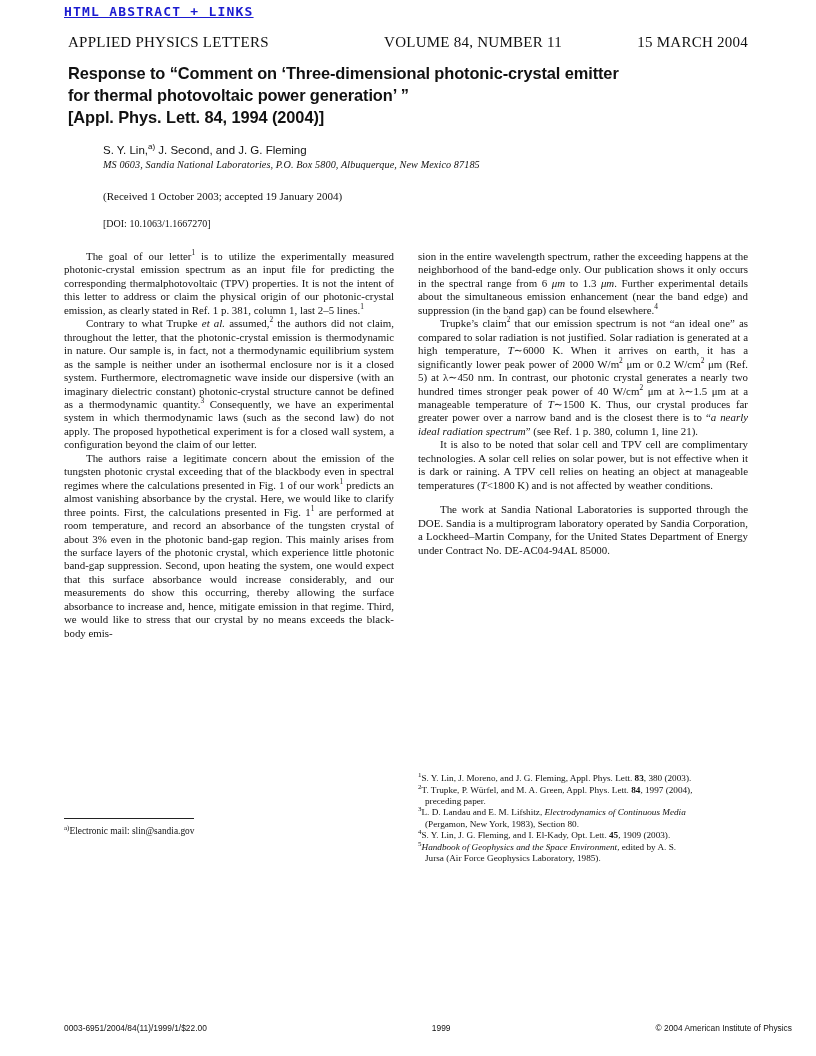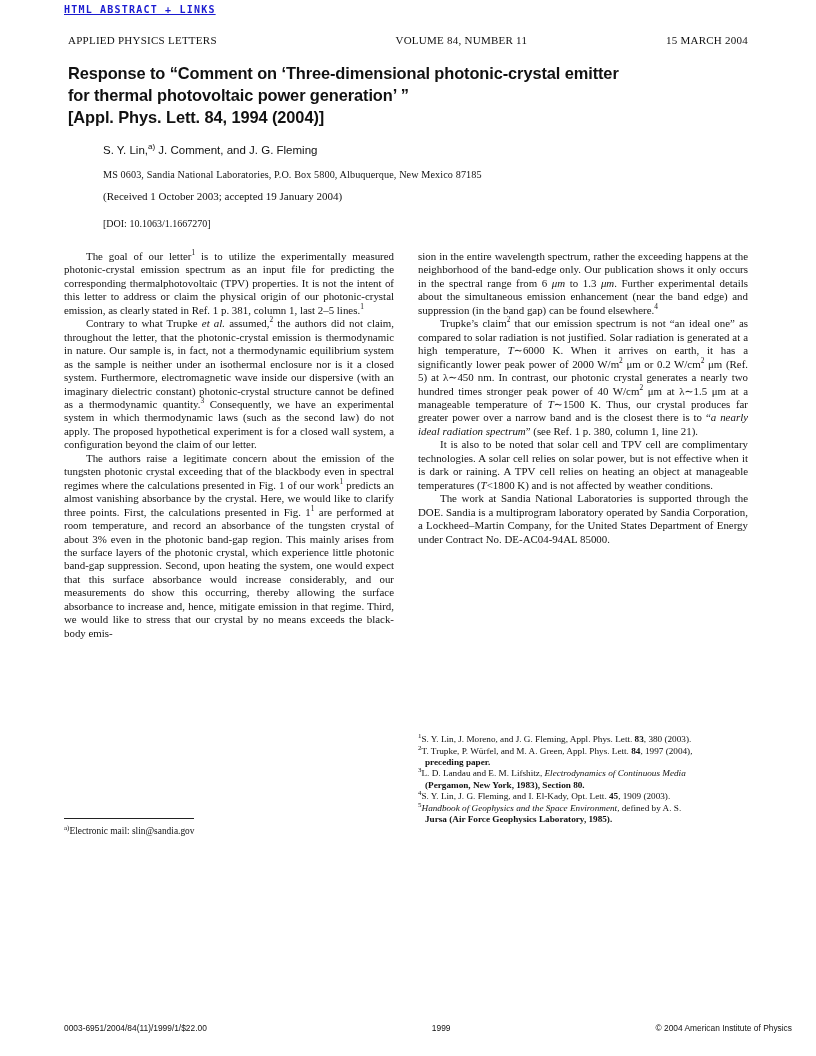--- a/index.html
+++ b/index.html
@@ -15,37 +15,37 @@
     color: #1a1a1a;
     overflow: hidden;
   }
 
   
   .abstract-link {
     position: absolute;
     left: 64px;
     top: 4px;
     font-family: "DejaVu Sans Mono", monospace;
-    font-size: 10px;
+    font-size: 13px;
     letter-spacing: 1.2px;
     color: #1b1bd0;
     font-weight: bold;
     white-space: nowrap;
   }
 
   
   .runhead {
     position: absolute;
     left: 68px;
     top: 34px;
     width: 680px;
     display: flex;
     justify-content: space-between;
     font-family: "Liberation Serif", serif;
-    font-size: 11px;
+    font-size: 15px;
     letter-spacing: 0.25px;
     color: #111;
   }
   .runhead > div { white-space: nowrap; }
   .runhead .rh-center { margin-left: 40px; }
 
   
   .title {
     position: absolute;
     left: 68px;
@@ -66,22 +66,23 @@
     left: 103px;
     top: 142px;
     font-family: "Liberation Sans", sans-serif;
     font-size: 11.5px;
     color: #111;
   }
   .authors sup { font-size: 8px; vertical-align: super; }
   .affil {
     position: absolute;
     left: 103px;
-    top: 169px;
+    top: 159px;
     font-family: "Liberation Serif", serif;
+    font-style: italic;
     font-size: 10.2px;
     letter-spacing: 0.1px;
     color: #111;
   }
   .received {
     position: absolute;
     left: 103px;
     top: 190px;
     font-size: 11px;
     color: #111;
@@ -107,21 +108,21 @@
   .col-left  { left: 64px; }
   .col-right { left: 418px; }
 
   .col p {
     margin: 0;
     text-indent: 22px;
     text-align: justify;
     text-justify: inter-word;
   }
   .col p.noindent { text-indent: 0; }
-  .col p.spaced { }
+  .col p.spaced { margin-top: 11px; }
 
   sup.ref {
     font-size: 7.4px;
     vertical-align: super;
     line-height: 0;
   }
   i.it { font-style: italic; }
 
   
   .footnote-rule {
@@ -139,34 +140,34 @@
     font-size: 9.4px;
     line-height: 11px;
     color: #111;
   }
   .footnote sup { font-size: 7px; vertical-align: super; }
 
   
   .refs {
     position: absolute;
     left: 418px;
-    top: 734px;
+    top: 773px;
     width: 336px;
     font-size: 9.2px;
     line-height: 11.1px;
     color: #111;
   }
   .refs .ref-item {
     padding-left: 7px;
     text-indent: -7px;
     margin-bottom: 0.5px;
     text-align: justify;
   }
   .refs .ref-item sup { font-size: 7px; vertical-align: super; line-height: 0; }
-  .refs .cont { padding-left: 7px; text-indent: 0; font-weight: bold; }
+  .refs .cont { padding-left: 7px; text-indent: 0; }
   .refs b { font-weight: bold; }
   .refs i { font-style: italic; }
 
   
   .footer {
     position: absolute;
     left: 64px;
     top: 1023px;
     width: 728px;
     display: flex;
@@ -188,21 +189,21 @@
   <div class="rh-center">VOLUME 84, NUMBER 11</div>
   <div>15 MARCH 2004</div>
 </div>
 
 <div class="title">
   <div>Response to “Comment on ‘Three-dimensional photonic-crystal emitter</div>
   <div>for thermal photovoltaic power generation’ ”</div>
   <div>[Appl. Phys. Lett. 84, 1994 (2004)]</div>
 </div>
 
-<div class="authors"><span><span>S. Y. Lin,</span><sup>a)</sup><span> J. Comment, and J. G. Fleming</span></span></div>
+<div class="authors"><span><span>S. Y. Lin,</span><sup>a)</sup><span> J. Second, and J. G. Fleming</span></span></div>
 
 <div class="affil">MS 0603, Sandia National Laboratories, P.O. Box 5800, Albuquerque, New Mexico 87185</div>
 <div class="received">(Received 1 October 2003; accepted 19 January 2004)</div>
 <div class="doi">[DOI: 10.1063/1.1667270]</div>
 
 <div class="col col-left">
   <p><span>The goal of our letter</span><sup class="ref">1</sup><span> is to utilize the experimentally measured photonic-crystal emission spectrum as an input file for predicting the corresponding thermalphotovoltaic (TPV) properties. It is not the intent of this letter to address or claim the physical origin of our photonic-crystal emission, as clearly stated in Ref. 1 p. 381, column 1, last 2–5 lines.</span><sup class="ref">1</sup></p>
 
   <p><span>Contrary to what Trupke </span><i class="it">et al.</i><span> assumed,</span><sup class="ref">2</sup><span> the authors did not claim, throughout the letter, that the photonic-crystal emission is thermodynamic in nature. Our sample is, in fact, not a thermodynamic equilibrium system as the sample is neither under an isothermal enclosure nor is it a closed system. Furthermore, electromagnetic wave inside our dispersive (with an imaginary dielectric constant) photonic-crystal structure cannot be defined as a thermodynamic quantity.</span><sup class="ref">3</sup><span> Consequently, we have an experimental system in which thermodynamic laws (such as the second law) do not apply. The proposed hypothetical experiment is for a closed wall system, a configuration beyond the claim of our letter.</span></p>
 
@@ -226,21 +227,21 @@
   <div class="ref-item"><sup>1</sup><span>S. Y. Lin, J. Moreno, and J. G. Fleming, Appl. Phys. Lett. </span><b>83</b><span>, 380 (2003).</span></div>
 
   <div class="ref-item"><sup>2</sup><span>T. Trupke, P. Würfel, and M. A. Green, Appl. Phys. Lett. </span><b>84</b><span>, 1997 (2004),</span></div>
   <div class="cont">preceding paper.</div>
 
   <div class="ref-item"><sup>3</sup><span>L. D. Landau and E. M. Lifshitz, </span><i>Electrodynamics of Continuous Media</i><span></span></div>
   <div class="cont">(Pergamon, New York, 1983), Section 80.</div>
 
   <div class="ref-item"><sup>4</sup><span>S. Y. Lin, J. G. Fleming, and I. El-Kady, Opt. Lett. </span><b>45</b><span>, 1909 (2003).</span></div>
 
-  <div class="ref-item"><sup>5</sup><span></span><i>Handbook of Geophysics and the Space Environment</i><span>, defined by A. S.</span></div>
+  <div class="ref-item"><sup>5</sup><span></span><i>Handbook of Geophysics and the Space Environment</i><span>, edited by A. S.</span></div>
   <div class="cont">Jursa (Air Force Geophysics Laboratory, 1985).</div>
 </div>
 
 <div class="footer">
   <div>0003-6951/2004/84(11)/1999/1/$22.00</div>
   <div class="f-center">1999</div>
   <div>© 2004 American Institute of Physics</div>
 </div>
 
 </body></html>

